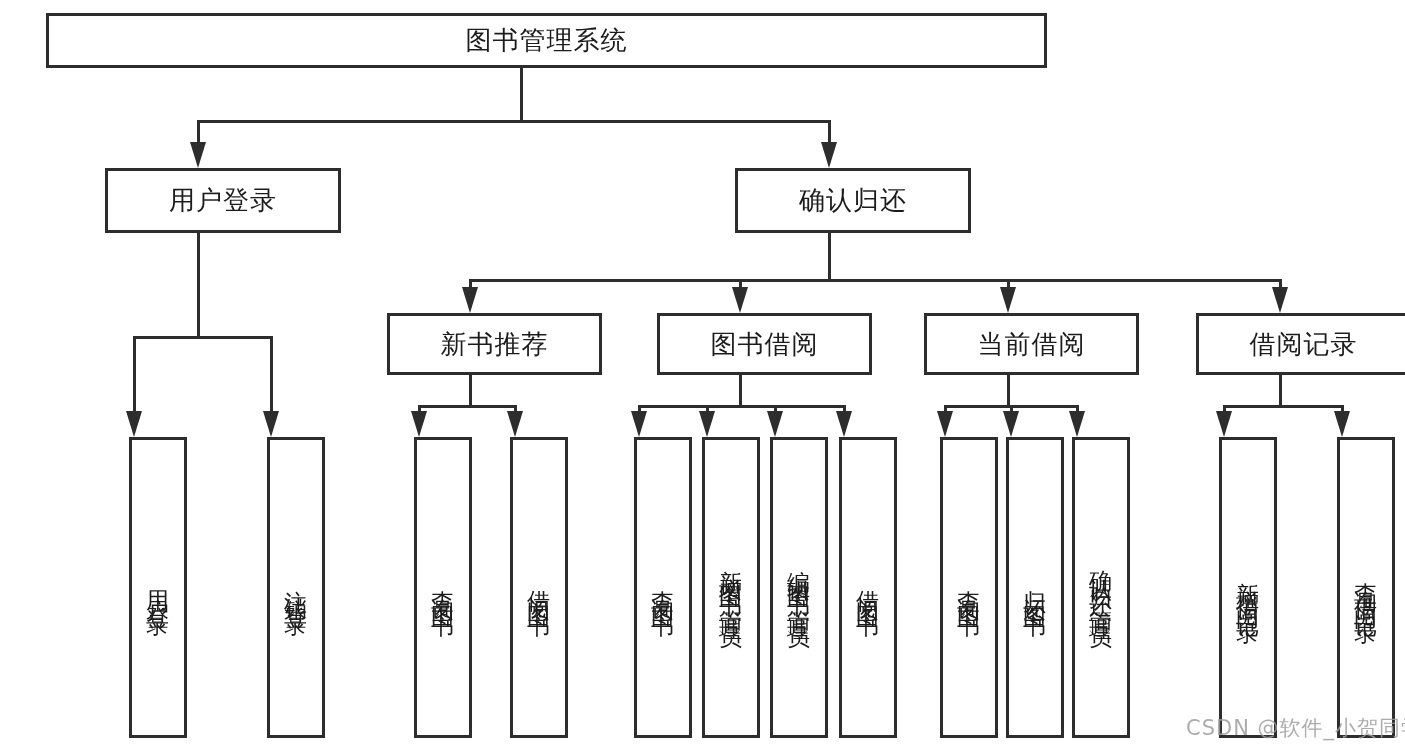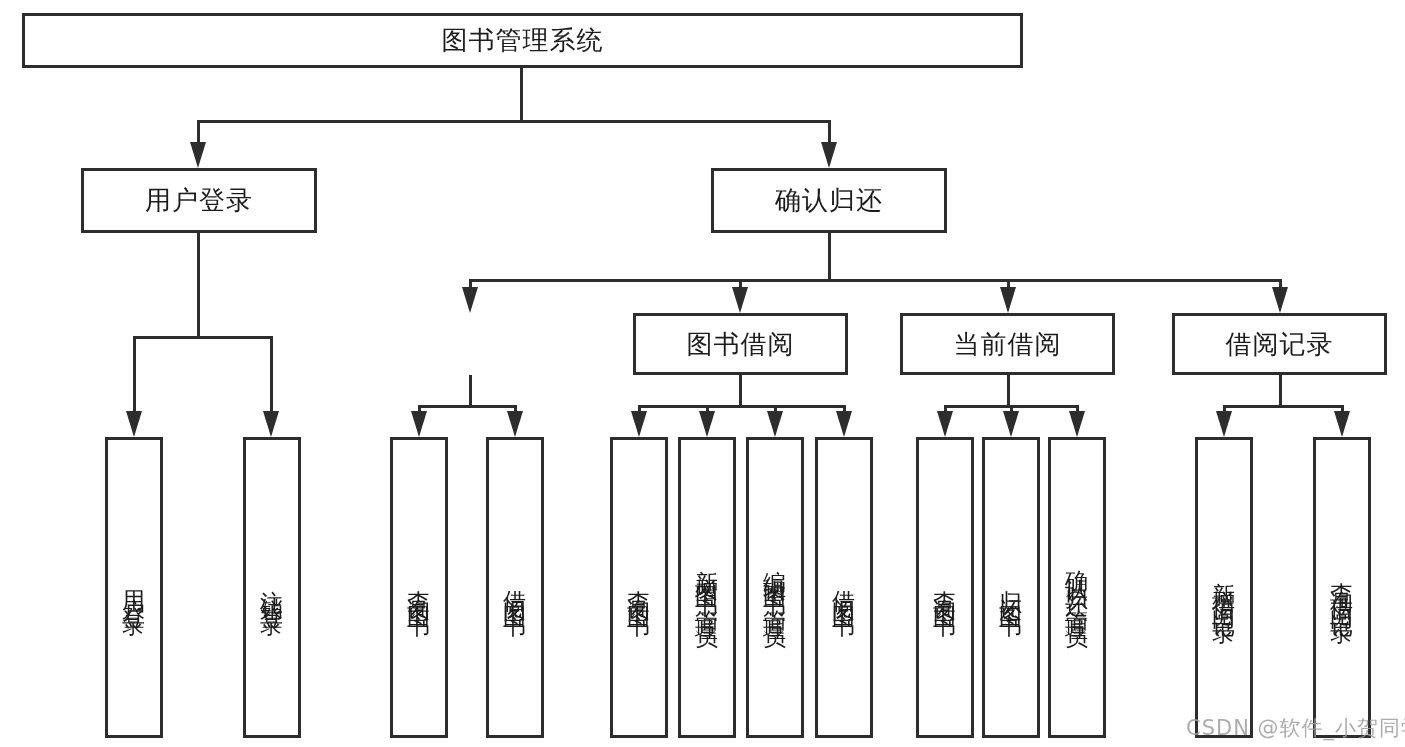--- a/index.html
+++ b/index.html
@@ -12,20 +12,21 @@
   }
   .box{
     position:absolute;
     border:3px solid #2d2d2d;
     background:#ffffff;
     box-sizing:border-box;
     display:flex;align-items:center;justify-content:center;
     font-size:26px;color:#1c1c1c;
     letter-spacing:1px;
     white-space:nowrap;
+    margin-left:24px;
   }
   .leaf{
     display:block;
     writing-mode:vertical-rl;
     text-align:center;
     line-height:52px;
     font-size:23px;
     letter-spacing:8px;
     color:#1c1c1c;
   }
@@ -75,20 +76,21 @@
   <div class="hl" style="left:469px;top:279px;width:813px;"></div>
   <div class="vl" style="left:469px;top:279px;height:10px;"></div>
   <div class="vl" style="left:739px;top:279px;height:10px;"></div>
   <div class="vl" style="left:1007px;top:279px;height:10px;"></div>
   <div class="vl" style="left:1279px;top:279px;height:10px;"></div>
   <div class="arrow" style="left:462px;top:287px;"></div>
   <div class="arrow" style="left:732px;top:287px;"></div>
   <div class="arrow" style="left:1000px;top:287px;"></div>
   <div class="arrow" style="left:1272px;top:287px;"></div>
 
+  <div class="box" style="left:363px;top:313px;width:215px;height:62px;">新书推荐</div>
   <div class="box" style="left:633px;top:313px;width:215px;height:62px;font-family:Liberation Serif, serif;">图书借阅</div>
   <div class="box" style="left:900px;top:313px;width:215px;height:62px;font-family:Liberation Mono, monospace;">当前借阅</div>
   <div class="box" style="left:1172px;top:313px;width:215px;height:62px;">借阅记录</div>
 
   <div class="vl" style="left:469px;top:375px;height:32px;"></div>
   <div class="hl" style="left:418px;top:405px;width:99px;"></div>
   <div class="vl" style="left:418px;top:405px;height:8px;"></div>
   <div class="vl" style="left:514px;top:405px;height:8px;"></div>
   <div class="arrow" style="left:411px;top:411px;"></div>
   <div class="arrow" style="left:507px;top:411px;"></div>

